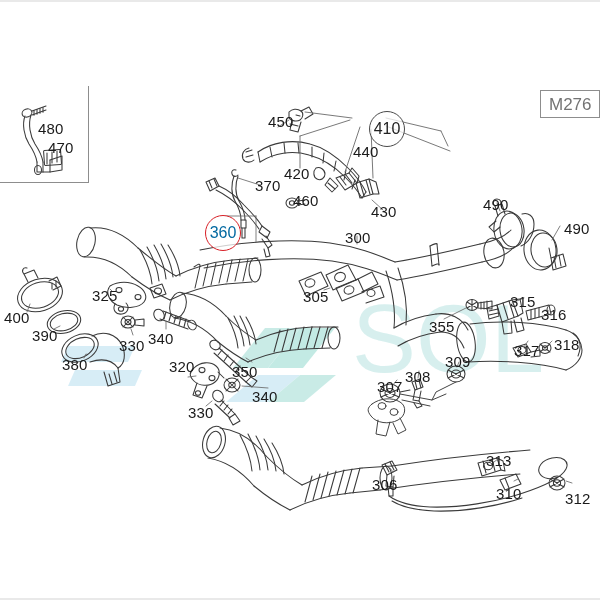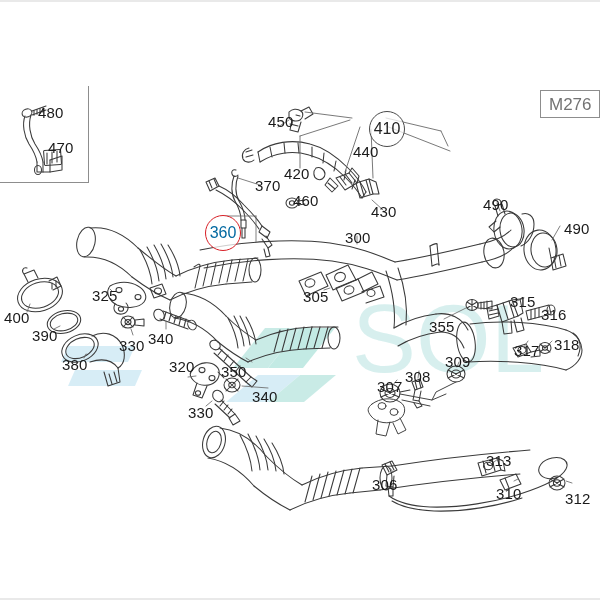--- a/index.html
+++ b/index.html
@@ -487,21 +487,21 @@
         <path d="M256,216 L226,216"></path>
       </g>
     </g>
   </svg>
 
   <div class="boxline" id="inset"></div>
 
   <div class="boxline" id="modelbox"></div>
   <div id="modeltxt">M276</div>
 
-  <div class="lbl" style="left:38px;top:104px;text-align:right;">480</div>
+  <div class="lbl" style="left:38px;top:120px;text-align:right;">480</div>
   <div class="lbl" style="left:48px;top:139px;">470</div>
 
   <div class="callout red" style="left:205px;top:215px;">360</div>
   <div class="callout dark" style="left:369px;top:111px;">410</div>
 
   <div id="label-host">
       <div class="lbl" style="left: 268px; top: 113px;">450</div>
       <div class="lbl" style="left: 353px; top: 143px;">440</div>
       <div class="lbl" style="left: 284px; top: 165px;">420</div>
       <div class="lbl" style="left: 255px; top: 177px;">370</div>
@@ -515,21 +515,21 @@
       <div class="lbl" style="left: 4px; top: 309px;">400</div>
       <div class="lbl" style="left: 32px; top: 327px;">390</div>
       <div class="lbl" style="left: 119px; top: 337px;">330</div>
       <div class="lbl" style="left: 148px; top: 330px;">340</div>
       <div class="lbl" style="left: 62px; top: 356px;">380</div>
       <div class="lbl" style="left: 429px; top: 318px;">355</div>
       <div class="lbl" style="left: 510px; top: 293px;">315</div>
       <div class="lbl" style="left: 541px; top: 306px; text-align: right;">316</div>
       <div class="lbl" style="left: 514px; top: 342px;">317</div>
       <div class="lbl" style="left: 554px; top: 336px;">318</div>
-      <div class="lbl" style="left: 221px; top: 363px;">350</div>
+      <div class="lbl" style="left: 232px; top: 363px;">350</div>
       <div class="lbl" style="left: 445px; top: 353px;">309</div>
       <div class="lbl" style="left: 405px; top: 368px;">308</div>
       <div class="lbl" style="left: 377px; top: 378px;">307</div>
       <div class="lbl" style="left: 169px; top: 358px;">320</div>
       <div class="lbl" style="left: 252px; top: 388px;">340</div>
       <div class="lbl" style="left: 188px; top: 404px;">330</div>
       <div class="lbl" style="left: 372px; top: 476px;">306</div>
       <div class="lbl" style="left: 486px; top: 452px;">313</div>
       <div class="lbl" style="left: 496px; top: 485px; text-align: right;">310</div>
       <div class="lbl" style="left: 565px; top: 490px;">312</div>

